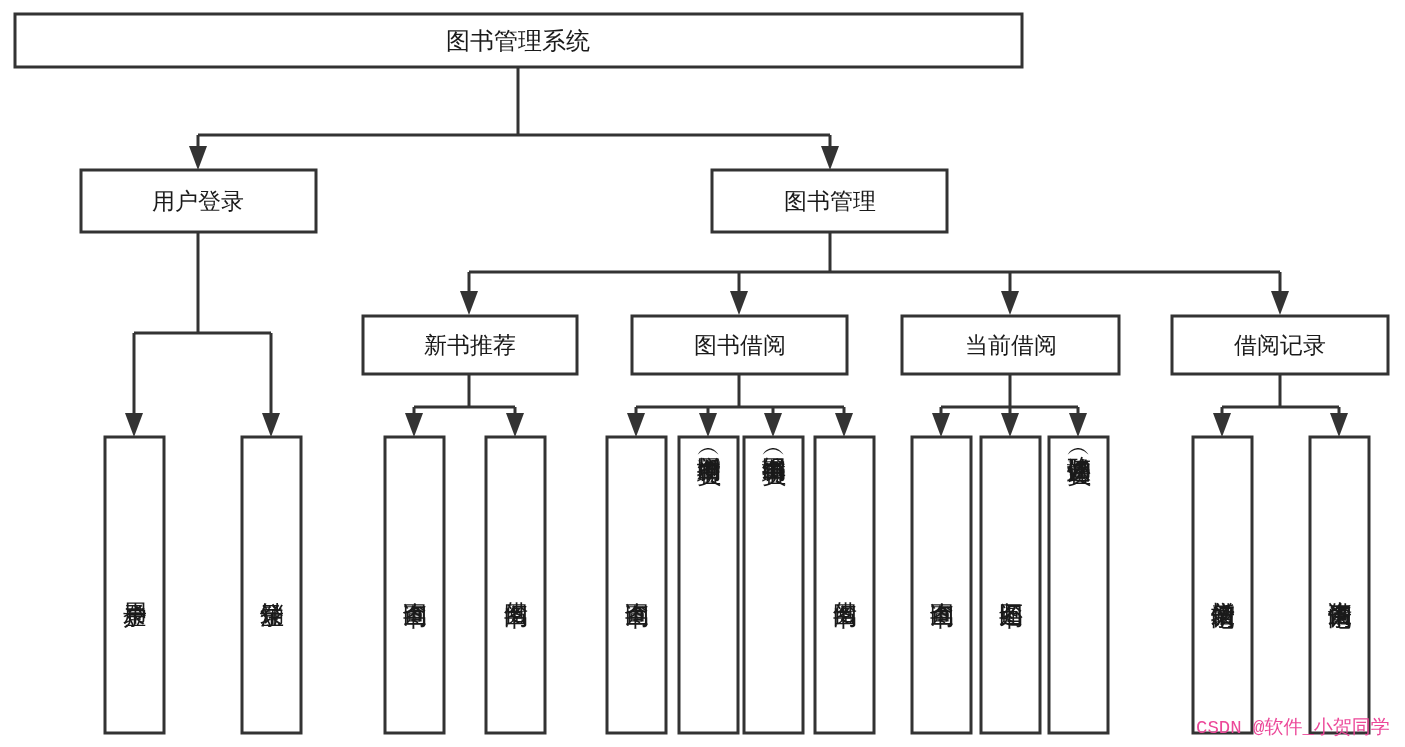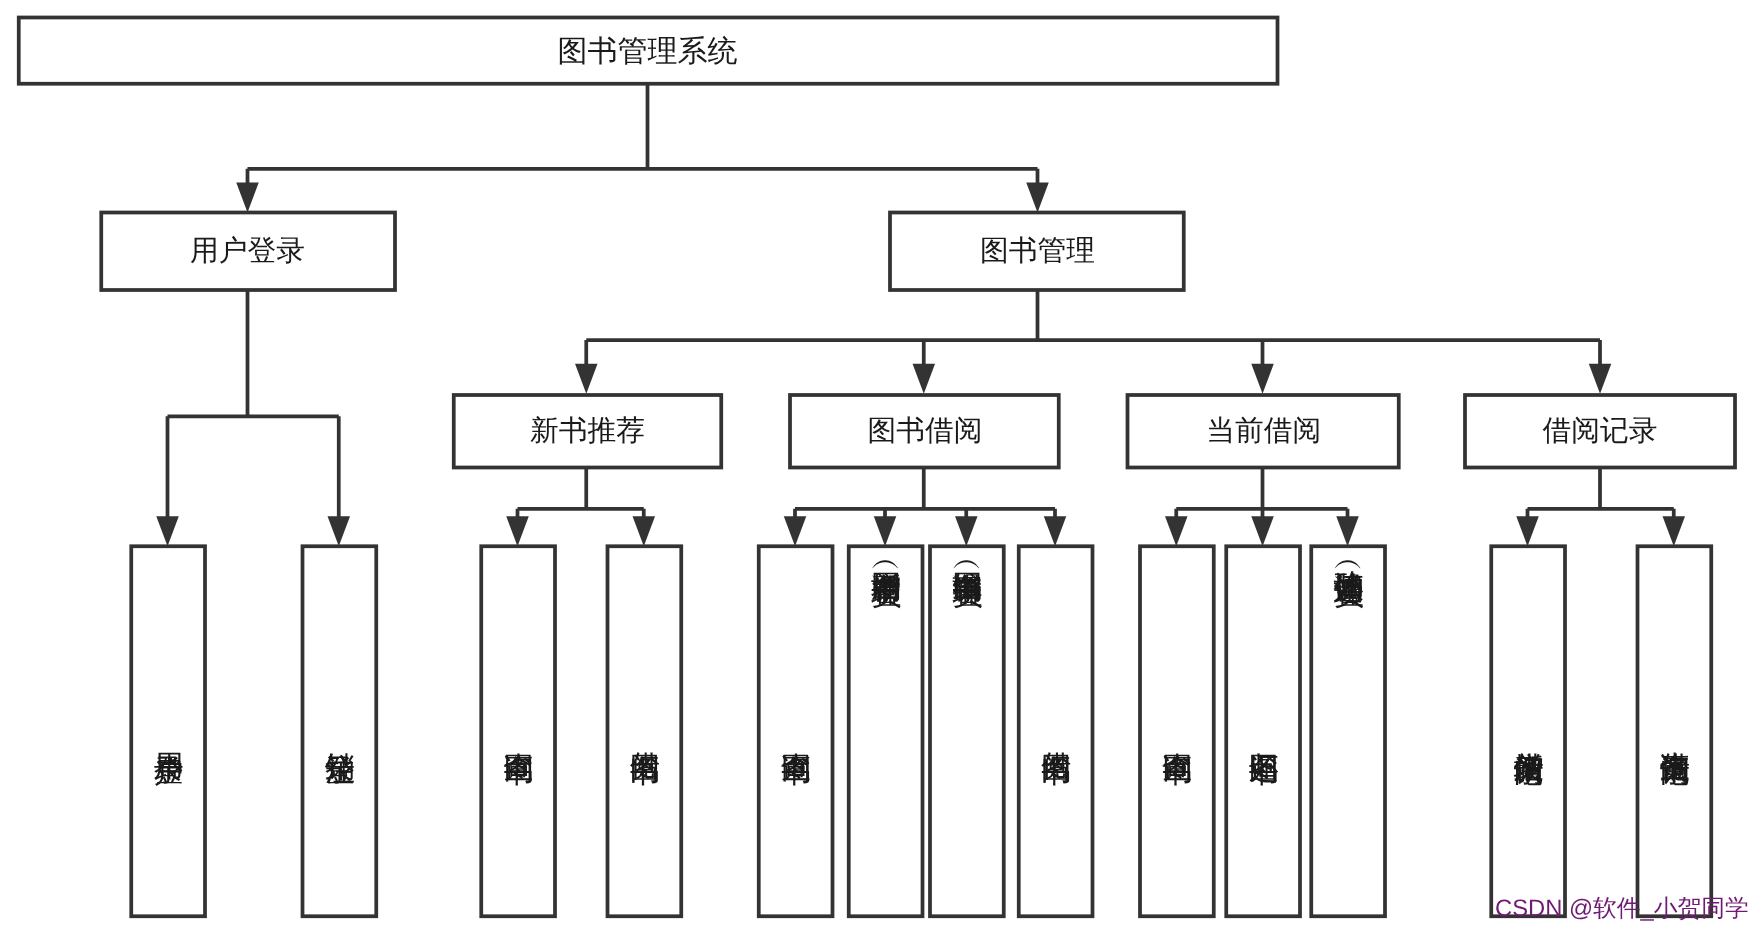--- a/index.html
+++ b/index.html
@@ -62,23 +62,23 @@
     color: #1a1a1a;
     writing-mode: vertical-rl;
     text-orientation: upright;
     line-height: 1.05;
     letter-spacing: 1px;
     white-space: nowrap;
     text-align: center;
   }
   .watermark {
     position: absolute;
-    font-family: Liberation Sans, sans-serif;
+    font-family: Liberation Mono, monospace;
     font-size: 19px;
-    color: #701a75;
+    color: #ec4899;
     white-space: nowrap;
     pointer-events: none;
   }
 </style>
 </head>
 <body>
 
 <div id="diagram-root">
 
   <svg id="tree-svg" viewBox="0 0 1405 747">

